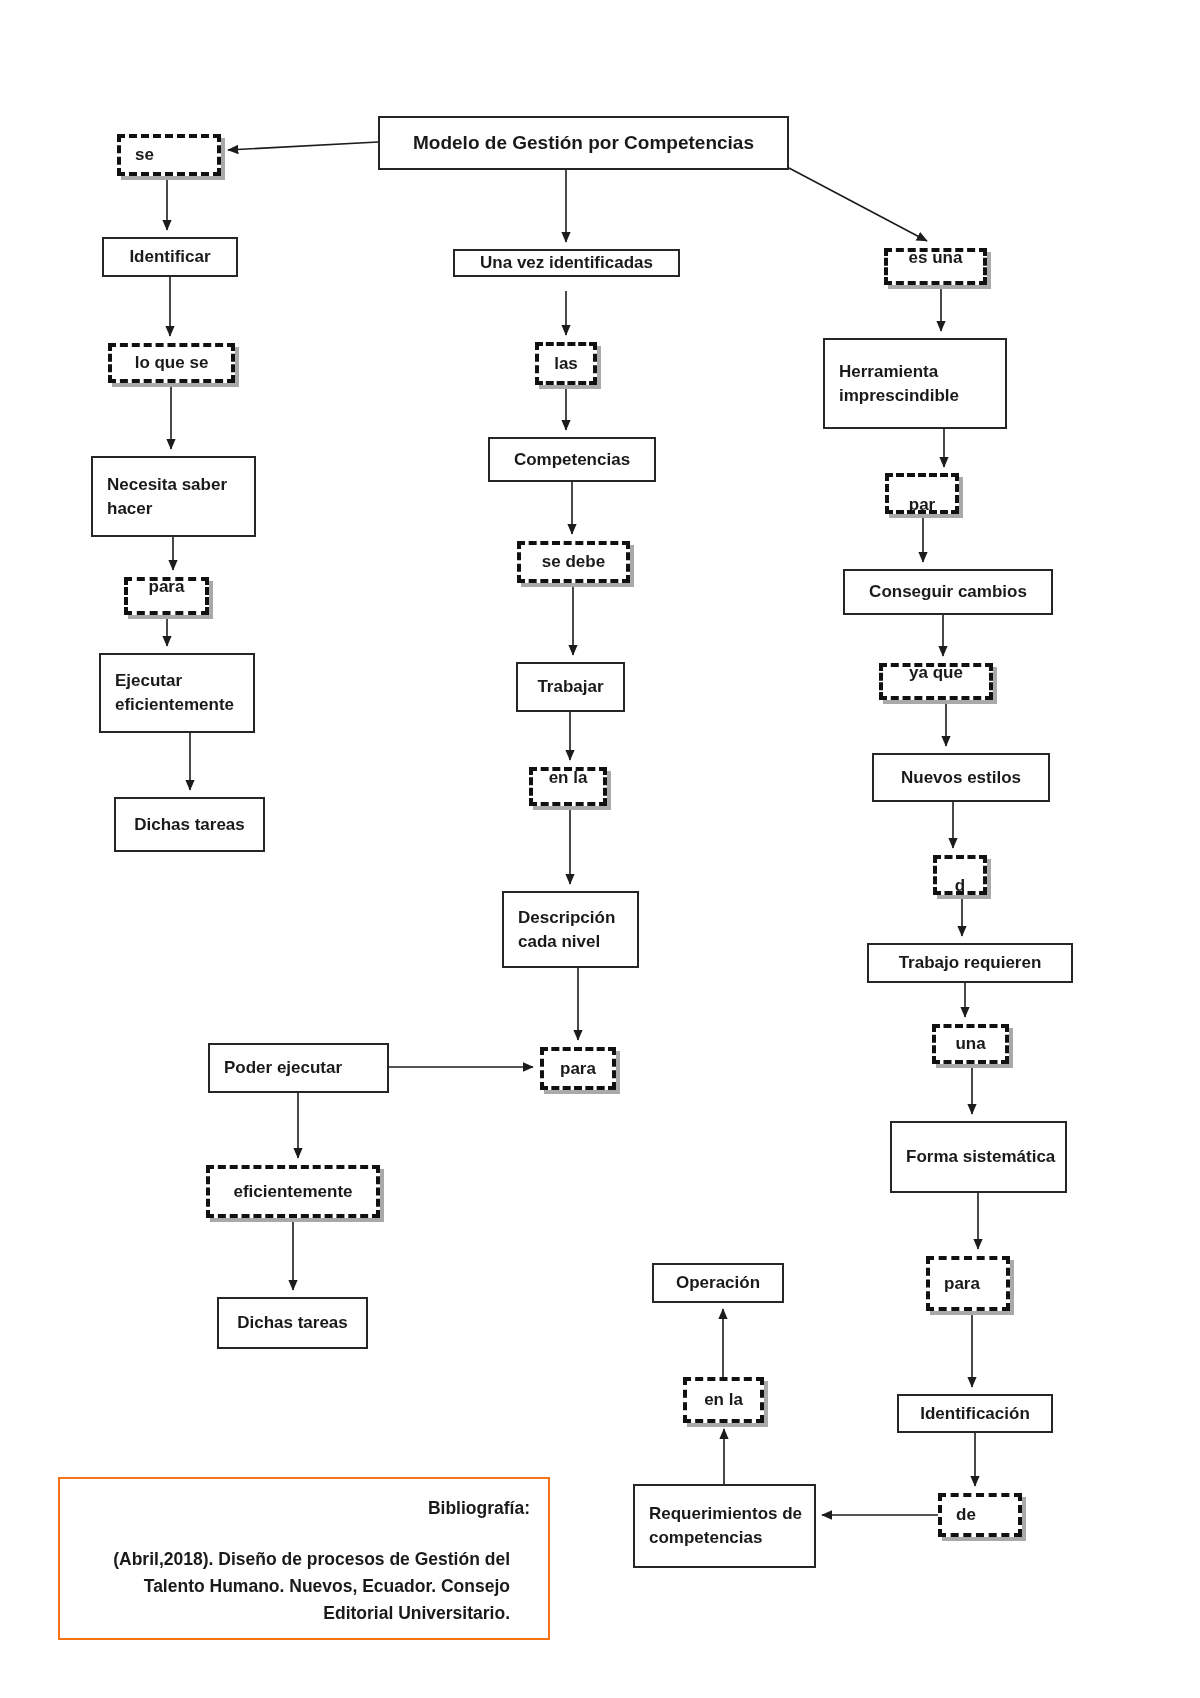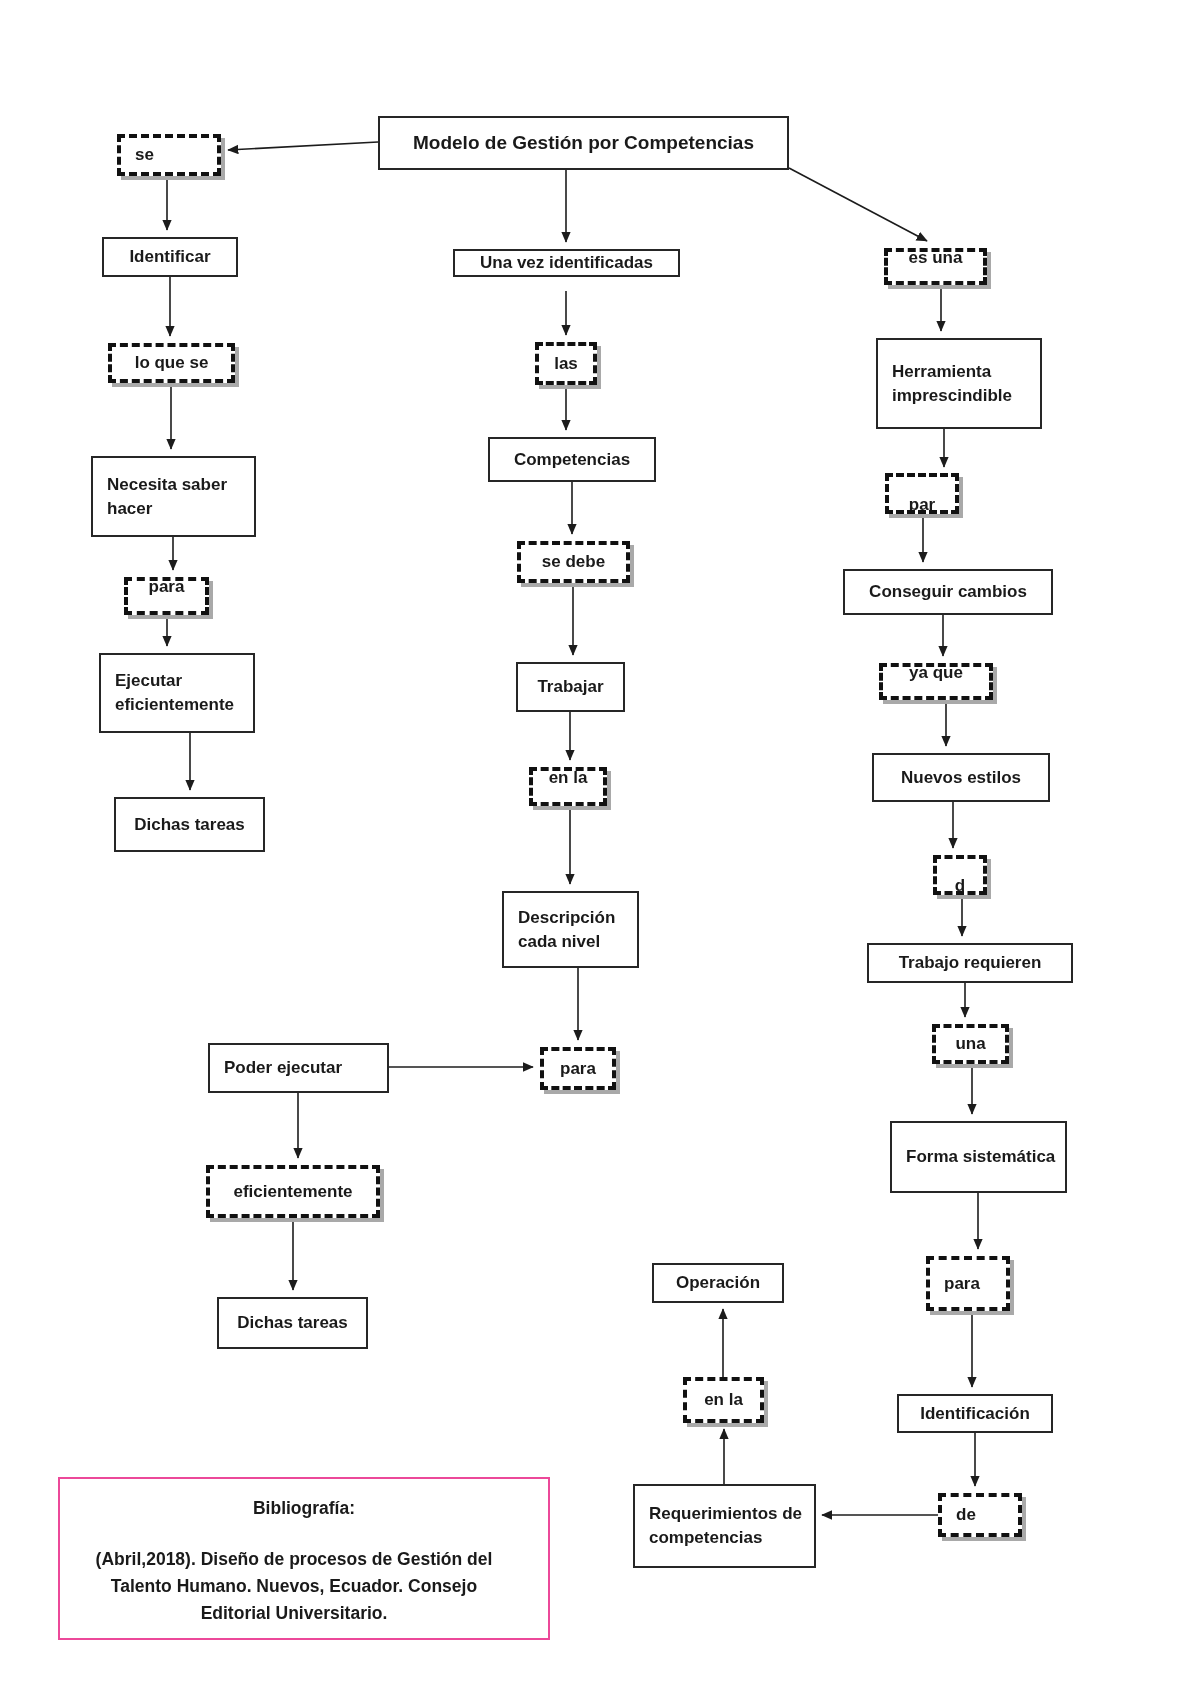--- a/index.html
+++ b/index.html
@@ -14,22 +14,22 @@
     font-size:17px;font-weight:600;line-height:1.4;overflow:hidden;
   }
   .node.solid{border:2px solid #262626;}
   .node.dashed{border:4px dashed #111111;box-shadow:4px 4px 0 #a9a9a9;}
   .node.al{justify-content:flex-start;text-align:left;padding-left:14px;padding-right:8px;}
   .node span{position:relative;display:block;}
   .node.clip-top span{top:-9px;}
   .node.clip-bottom span{top:11px;}
   .node.title-box{font-size:19px;}
   .biblio{
-    position:absolute;z-index:2;box-sizing:border-box;border:2px solid #ec4899;background:#fff;
-    padding:16px 18px;font-size:17.5px;font-weight:600;line-height:1.55;text-align:center;
+    position:absolute;z-index:2;box-sizing:border-box;border:2px solid #f97316;background:#fff;
+    padding:16px 18px;font-size:17.5px;font-weight:600;line-height:1.55;text-align:right;
   }
   .biblio .bhead{margin:0 0 24px 0;}
   .biblio .btext{margin:0;width:432px;}
 </style>
 </head>
 <body>
 
 <div class="page">
 
   <svg class="arrows" width="1200" height="1698">
@@ -132,21 +132,21 @@
   <div class="node solid al" style="left:208px;top:1043px;width:181px;height:50px">
       <span>Poder ejecutar</span>
     </div>
   <div class="node solid" style="left:217px;top:1297px;width:151px;height:52px">
       <span>Dichas tareas</span>
     </div>
 
   <div class="node dashed clip-top" style="left:884px;top:248px;width:103px;height:37px">
       <span>es una</span>
     </div>
-  <div class="node solid al" style="left:876px;top:338px;width:166px;height:91px">
+  <div class="node solid al" style="left:823px;top:338px;width:184px;height:91px">
       <span>Herramienta imprescindible</span>
     </div>
   <div class="node dashed clip-bottom" style="left:885px;top:473px;width:74px;height:41px">
       <span>par</span>
     </div>
   <div class="node solid" style="left:843px;top:569px;width:210px;height:46px">
       <span>Conseguir cambios</span>
     </div>
   <div class="node dashed clip-top" style="left:879px;top:663px;width:114px;height:37px">
       <span>ya que</span>

